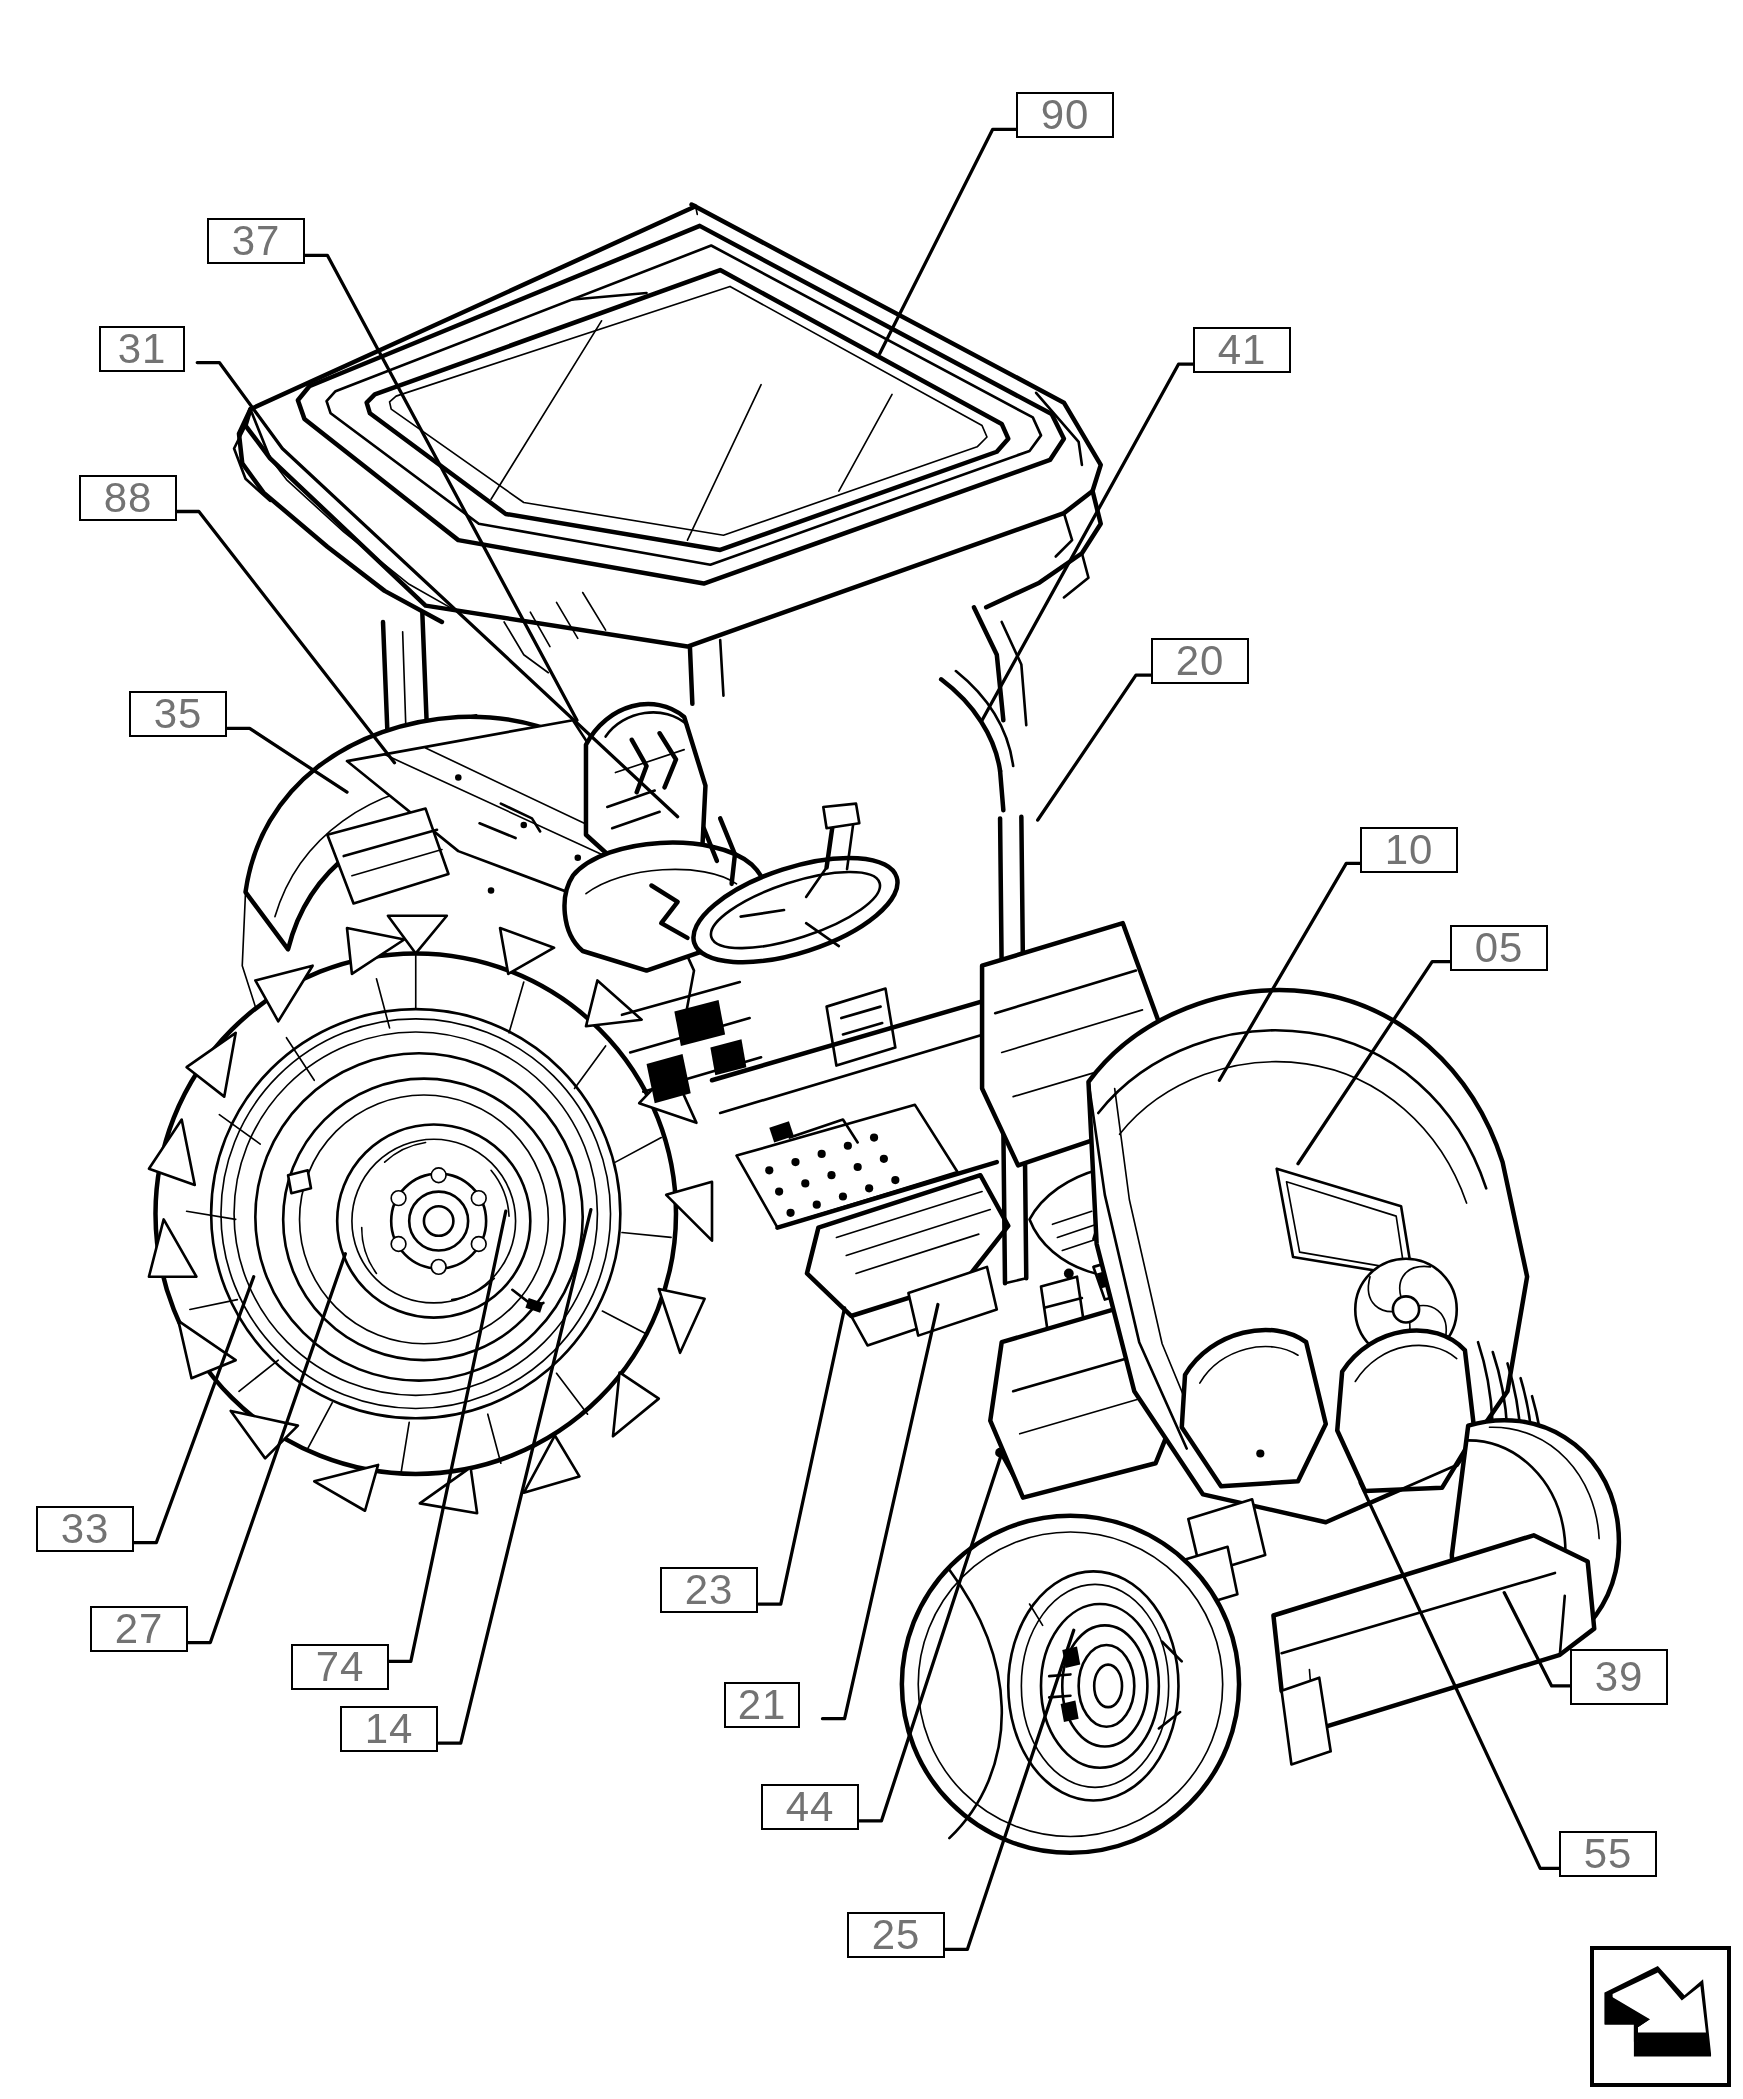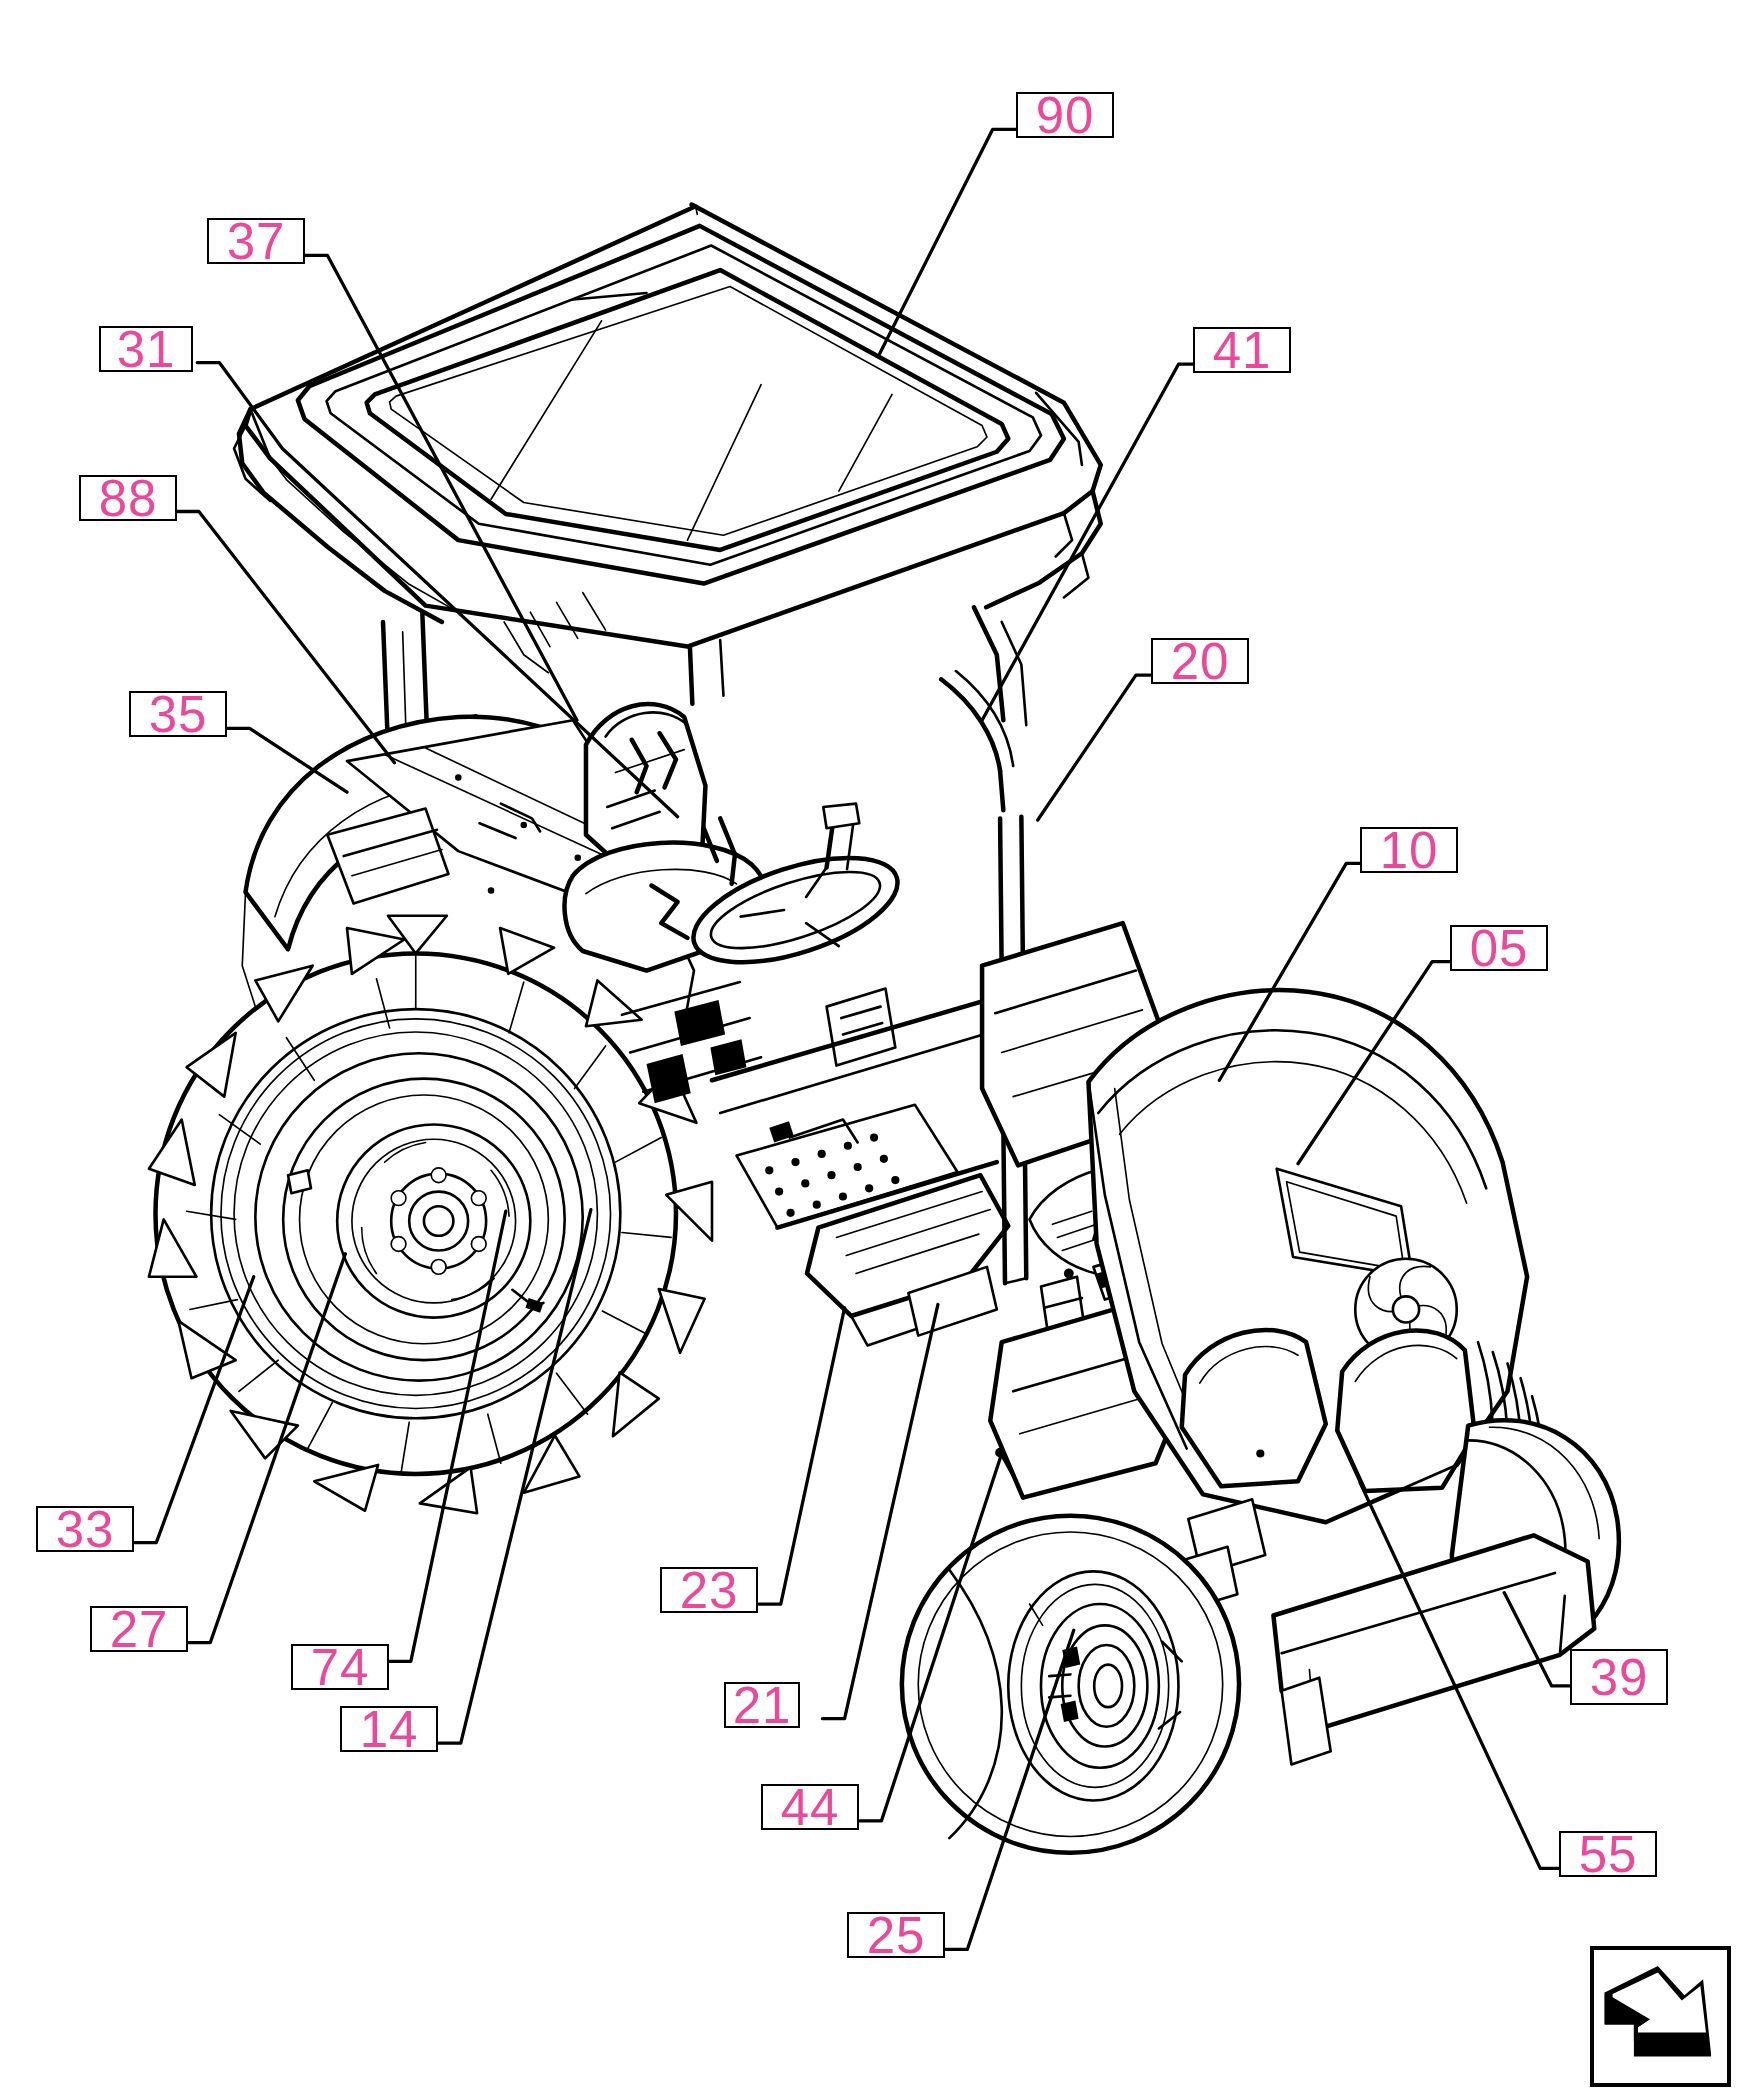--- a/index.html
+++ b/index.html
@@ -1,21 +1,21 @@
 <!DOCTYPE html>
 <html style="font-size:13px"><head>
 <meta charset="utf-8">
 <style>
   html,body{margin:0;padding:0;background:#fff;}
   body{width:1744px;height:2100px;overflow:hidden;font-family:"Liberation Sans",sans-serif;}
   #sheet{position:relative;width:1744px;height:2100px;background:#fff;}
   #art{position:absolute;left:0;top:0;width:1744px;height:2100px;}
   .callout{position:absolute;box-sizing:border-box;border:2.5px solid #000;background:#fff;
            display:flex;align-items:center;justify-content:center;}
-  .callout span{font-family:"Liberation Sans",sans-serif;font-size:51px;color:#ec4899;line-height:1;letter-spacing:0.8px;}
+  .callout span{font-family:"Liberation Sans",sans-serif;font-size:42px;color:#737373;line-height:1;letter-spacing:0.8px;}
   #logo{position:absolute;box-sizing:border-box;border:4.1px solid #000;background:#fff;}
 </style>
 </head>
 <body>
 
 <div id="sheet">
 
   <svg id="art" viewBox="0 0 2131 2566" xmlns="http://www.w3.org/2000/svg">
     <defs>
       <style>
@@ -428,21 +428,21 @@
       <path class="ld" d="M1905 2283 L1882 2283 L1662 1812"></path>
     </g>
   </svg>
 
   <div class="callout" style="left:1016px;top:92px;width:98px;height:46px;">
     <span>90</span>
   </div>
   <div class="callout" style="left:207px;top:218px;width:98px;height:46px;">
     <span>37</span>
   </div>
-  <div class="callout" style="left:99px;top:326px;width:94px;height:46px;">
+  <div class="callout" style="left:99px;top:326px;width:86px;height:46px;">
     <span>31</span>
   </div>
   <div class="callout" style="left:79px;top:475px;width:98px;height:46px;">
     <span>88</span>
   </div>
   <div class="callout" style="left:1193px;top:327px;width:98px;height:46px;">
     <span>41</span>
   </div>
   <div class="callout" style="left:1151px;top:638px;width:98px;height:46px;">
     <span>20</span>

